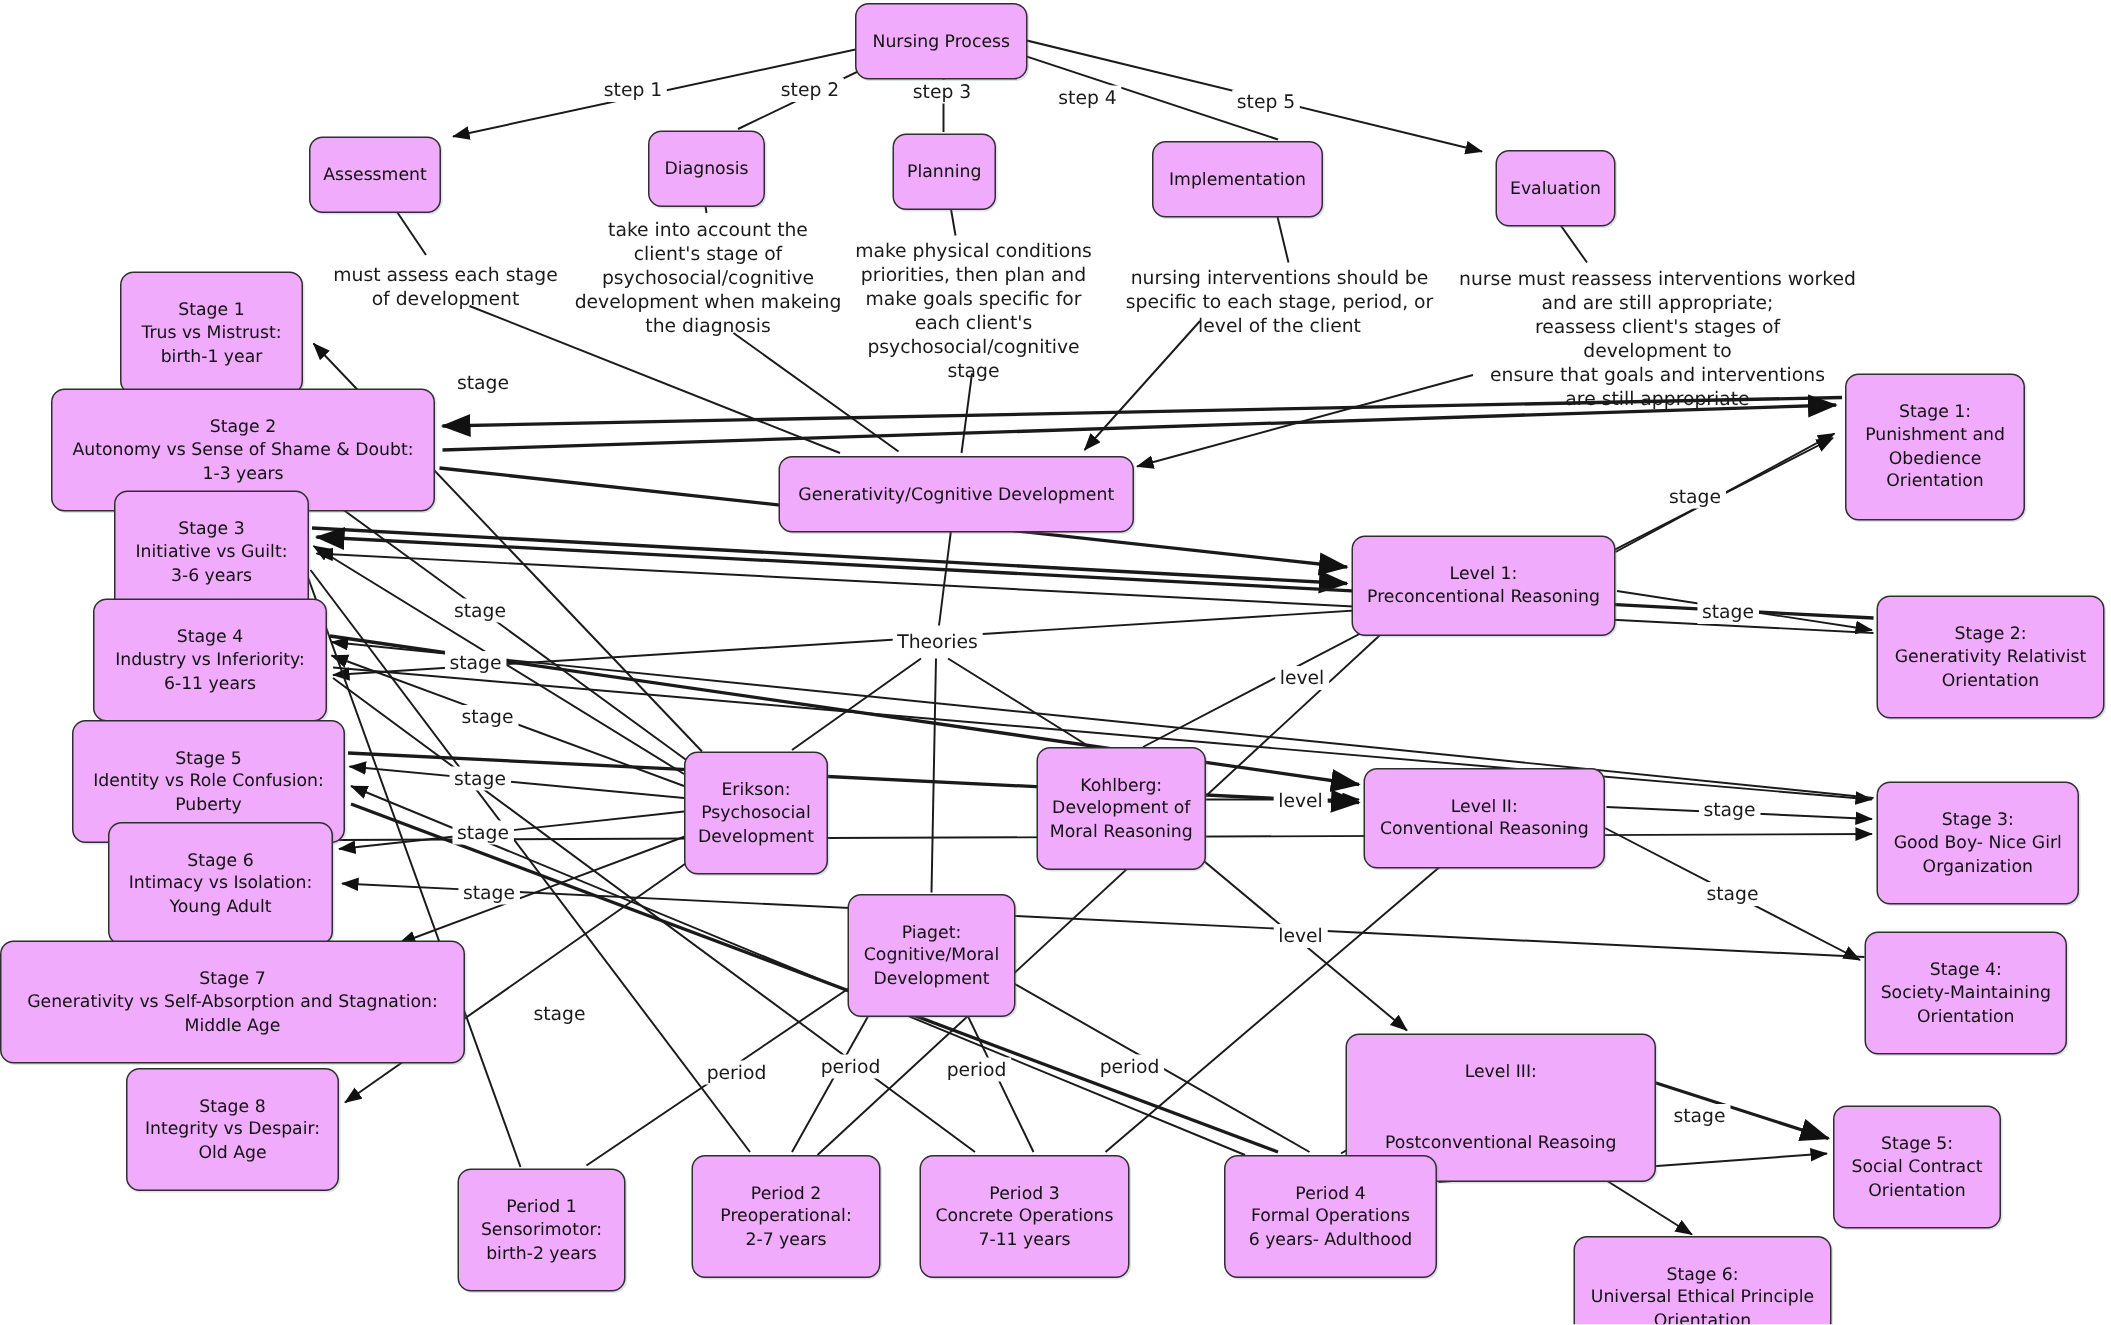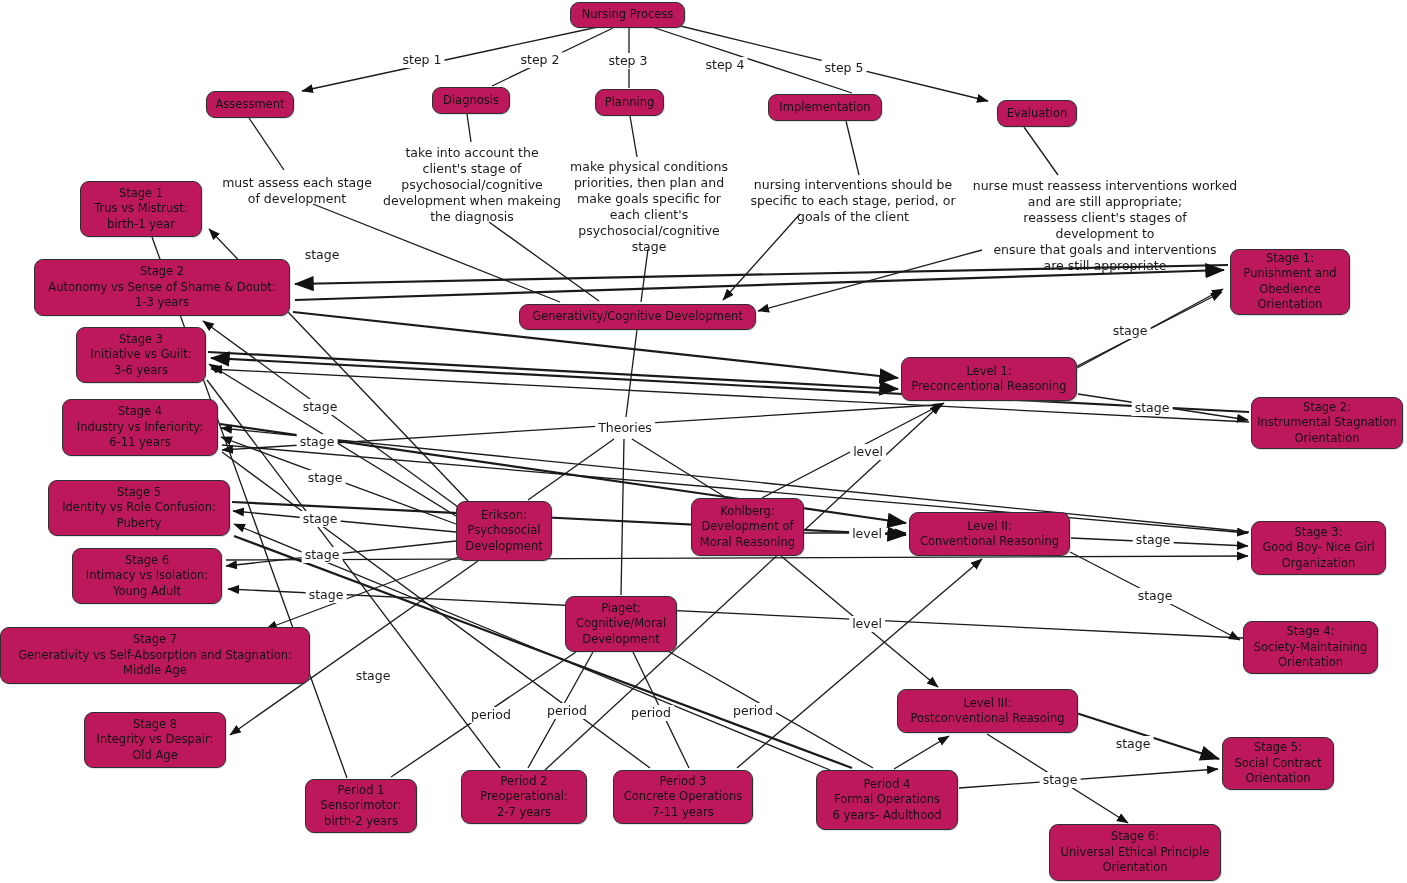--- a/index.html
+++ b/index.html
@@ -4,23 +4,23 @@
 <style>
   html,body{margin:0;padding:0;background:#ffffff;}
   #canvas{
     position:relative;width:1407px;height:883px;background:#ffffff;
     font-family:"DejaVu Sans","Liberation Sans",sans-serif;color:#111;
     overflow:hidden;
   }
   #edges{position:absolute;left:0;top:0;z-index:1;}
   .node{
     position:absolute;z-index:3;box-sizing:border-box;
-    background:#be185d;border:1.5px solid #2f2f2f;border-radius:9px;
+    background:#f0abfc;border:1.5px solid #2f2f2f;border-radius:9px;
     display:flex;flex-direction:column;align-items:center;justify-content:center;
-    font-size:11.5px;line-height:1.34;text-align:center;padding:1px 4px;
+    font-size:11.5px;line-height:1.34;text-align:center;padding:17px 4px;
     box-shadow:1px 1px 0 rgba(120,140,150,.25);
   }
   .lbl{
     position:absolute;z-index:2;transform:translateX(-50%);
     font-size:12.5px;line-height:1.28;text-align:center;white-space:pre-line;
     color:#1a1a1a;
   }
   .lbl.tag{background:#ffffff;padding:0 3px;}
 </style>
 </head>
@@ -175,32 +175,32 @@
       <div>Old Age</div>
     </div>
     <div class="node" style="left: 901px; top: 357px; width: 176px; min-height: 44px;">
       <div>Level 1:</div>
       <div>Preconcentional Reasoning</div>
     </div>
     <div class="node" style="left: 909px; top: 512px; width: 161px; min-height: 44px;">
       <div>Level II:</div>
       <div>Conventional Reasoning</div>
     </div>
-    <div class="node" style="left: 897px; top: 689px; width: 181px; min-height: 44px;">
+    <div class="node" style="left: 897px; top: 689px; width: 207px; min-height: 44px; gap: 32px;">
       <div>Level III:</div>
       <div>Postconventional Reasoing</div>
     </div>
     <div class="node" style="left: 1230px; top: 249px; width: 120px; min-height: 54px;">
       <div>Stage 1:</div>
       <div>Punishment and</div>
       <div>Obedience Orientation</div>
     </div>
     <div class="node" style="left: 1251px; top: 397px; width: 152px; min-height: 52px;">
       <div>Stage 2:</div>
-      <div>Instrumental Stagnation</div>
+      <div>Generativity Relativist</div>
       <div>Orientation</div>
     </div>
     <div class="node" style="left: 1251px; top: 521px; width: 135px; min-height: 54px;">
       <div>Stage 3:</div>
       <div>Good Boy- Nice Girl</div>
       <div>Organization</div>
     </div>
     <div class="node" style="left: 1243px; top: 621px; width: 135px; min-height: 53px;">
       <div>Stage 4:</div>
       <div>Society-Maintaining</div>
@@ -249,21 +249,21 @@
 development when makeing
 the diagnosis</div>
     <div class="lbl" style="left: 649px; top: 159px;">make physical conditions
 priorities, then plan and
 make goals specific for
 each client's
 psychosocial/cognitive
 stage</div>
     <div class="lbl" style="left: 853px; top: 177px;">nursing interventions should be
 specific to each stage, period, or
-goals of the client</div>
+level of the client</div>
     <div class="lbl" style="left: 1105px; top: 178px;">nurse must reassess interventions worked
 and are still appropriate;
 reassess client's stages of
 development to
 ensure that goals and interventions
 are still appropriate</div>
     <div class="lbl tag" style="left: 625px; top: 420px;">Theories</div>
     <div class="lbl tag" style="left: 322px; top: 247px;">stage</div>
     <div class="lbl tag" style="left: 320px; top: 399px;">stage</div>
     <div class="lbl tag" style="left: 317px; top: 434px;">stage</div>

